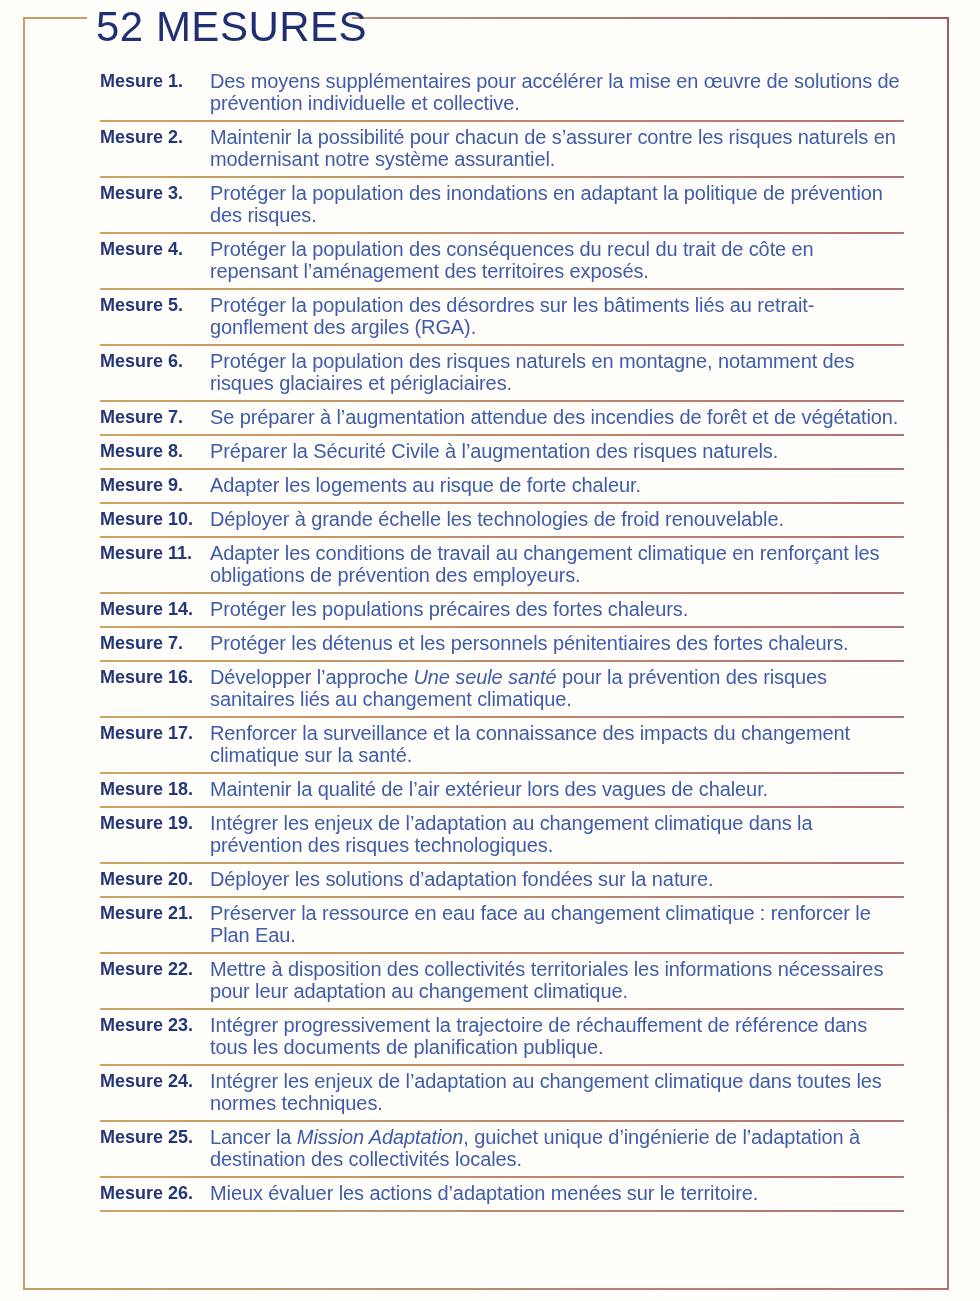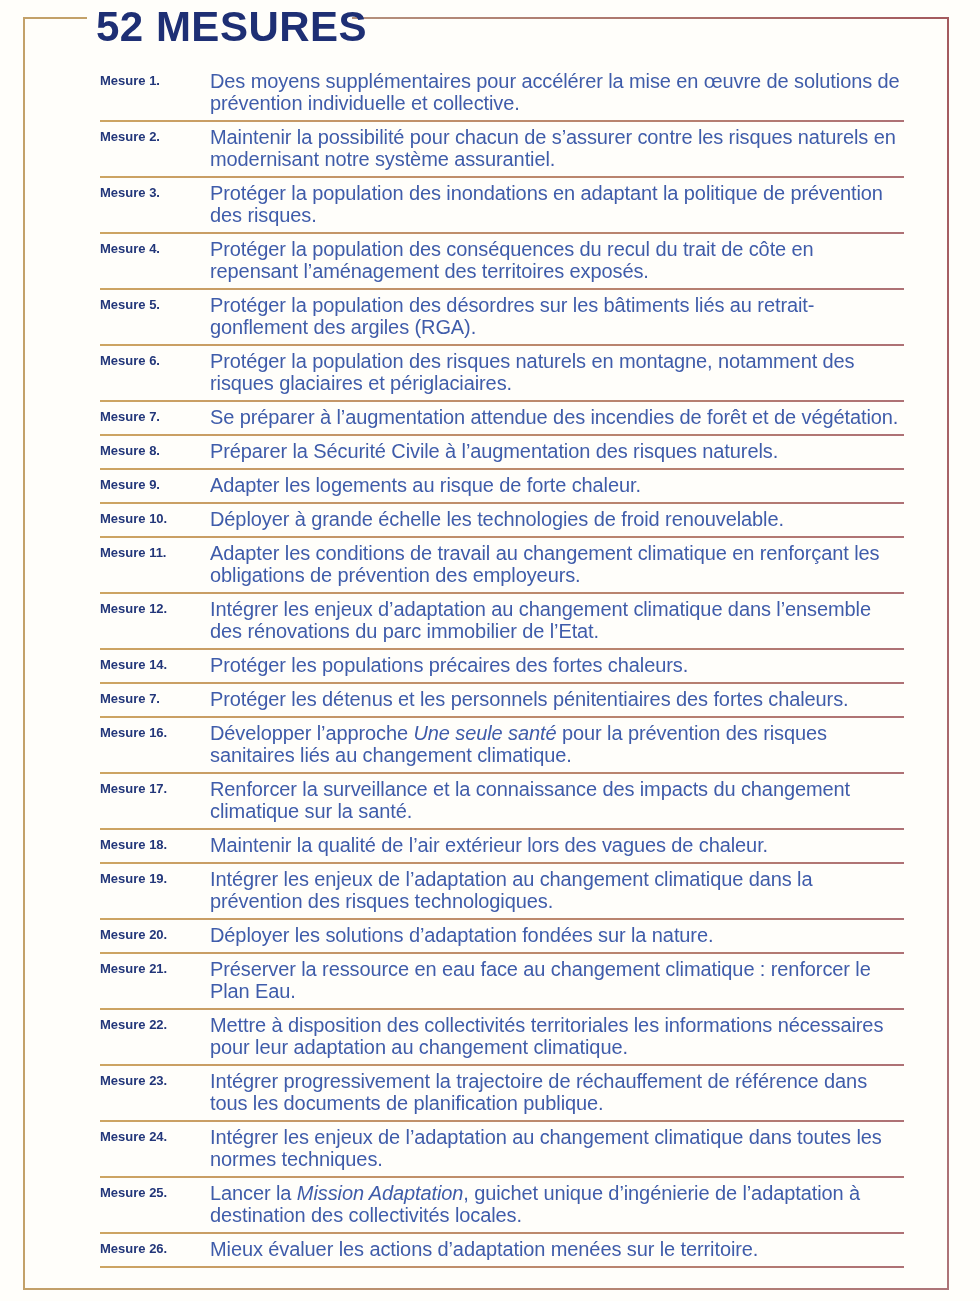--- a/index.html
+++ b/index.html
@@ -26,38 +26,38 @@
   
   .frame-left{position:absolute;left:23px;top:18px;width:2px;height:1272px;background:var(--frame-gold);}
   .frame-right{position:absolute;left:947px;top:18px;width:2px;height:1272px;background:linear-gradient(to bottom,var(--frame-rose-dark),var(--frame-rose));}
   .frame-bottom{position:absolute;left:23px;top:1288px;width:926px;height:2px;background:linear-gradient(to right,var(--frame-gold),var(--frame-rose));}
   .frame-top-left{position:absolute;left:23px;top:17px;width:64px;height:2px;background:var(--frame-gold);}
   .frame-top-right{position:absolute;left:352px;top:17px;width:597px;height:2px;background:linear-gradient(to right,#b5917c,var(--frame-rose-dark));}
 
   .page-title{
     position:absolute;left:96px;top:3px;
     color:var(--title-blue);
-    font-size:42px;font-weight:bold;letter-spacing:.5px;
+    font-size:42px;font-weight:normal;letter-spacing:.5px;
     white-space:nowrap;
   }
 
   .measures{
     position:absolute;left:100px;top:66px;width:804px;
   }
   .row{
     display:grid;
     grid-template-columns:110px 1fr;
     padding:4px 0 6px 0;
     border-bottom:2px solid;
     border-image:linear-gradient(to right,var(--line-gold),var(--line-rose)) 1;
   }
   .label{
     color:var(--label-blue);
     font-weight:bold;
-    font-size:13px;
+    font-size:18px;
     line-height:22px;
     white-space:nowrap;
   }
   .text{
     color:var(--text-blue);
     font-size:20px;
     line-height:22px;
     letter-spacing:-0.1px;
   }
   .text em{font-style:italic;}
@@ -124,24 +124,20 @@
   <div class="row">
     <div class="label">Mesure 10.</div>
     <div class="text"><span>Déployer à grande échelle les technologies de froid renouvelable.</span></div>
   </div>
 
   <div class="row">
     <div class="label">Mesure 11.</div>
     <div class="text"><span>Adapter les conditions de travail au changement climatique en renforçant les obligations de prévention des employeurs.</span></div>
   </div>
 
-  <div class="row">
-    <div class="label">Mesure 12.</div>
-    <div class="text"><span>Intégrer les enjeux d’adaptation au changement climatique dans l’ensemble des rénovations du parc immobilier de l’Etat.</span></div>
-  </div>
 
 
   <div class="row">
     <div class="label">Mesure 14.</div>
     <div class="text"><span>Protéger les populations précaires des fortes chaleurs.</span></div>
   </div>
 
   <div class="row">
     <div class="label">Mesure 7.</div>
     <div class="text"><span>Protéger les détenus et les personnels pénitentiaires des fortes chaleurs.</span></div>

